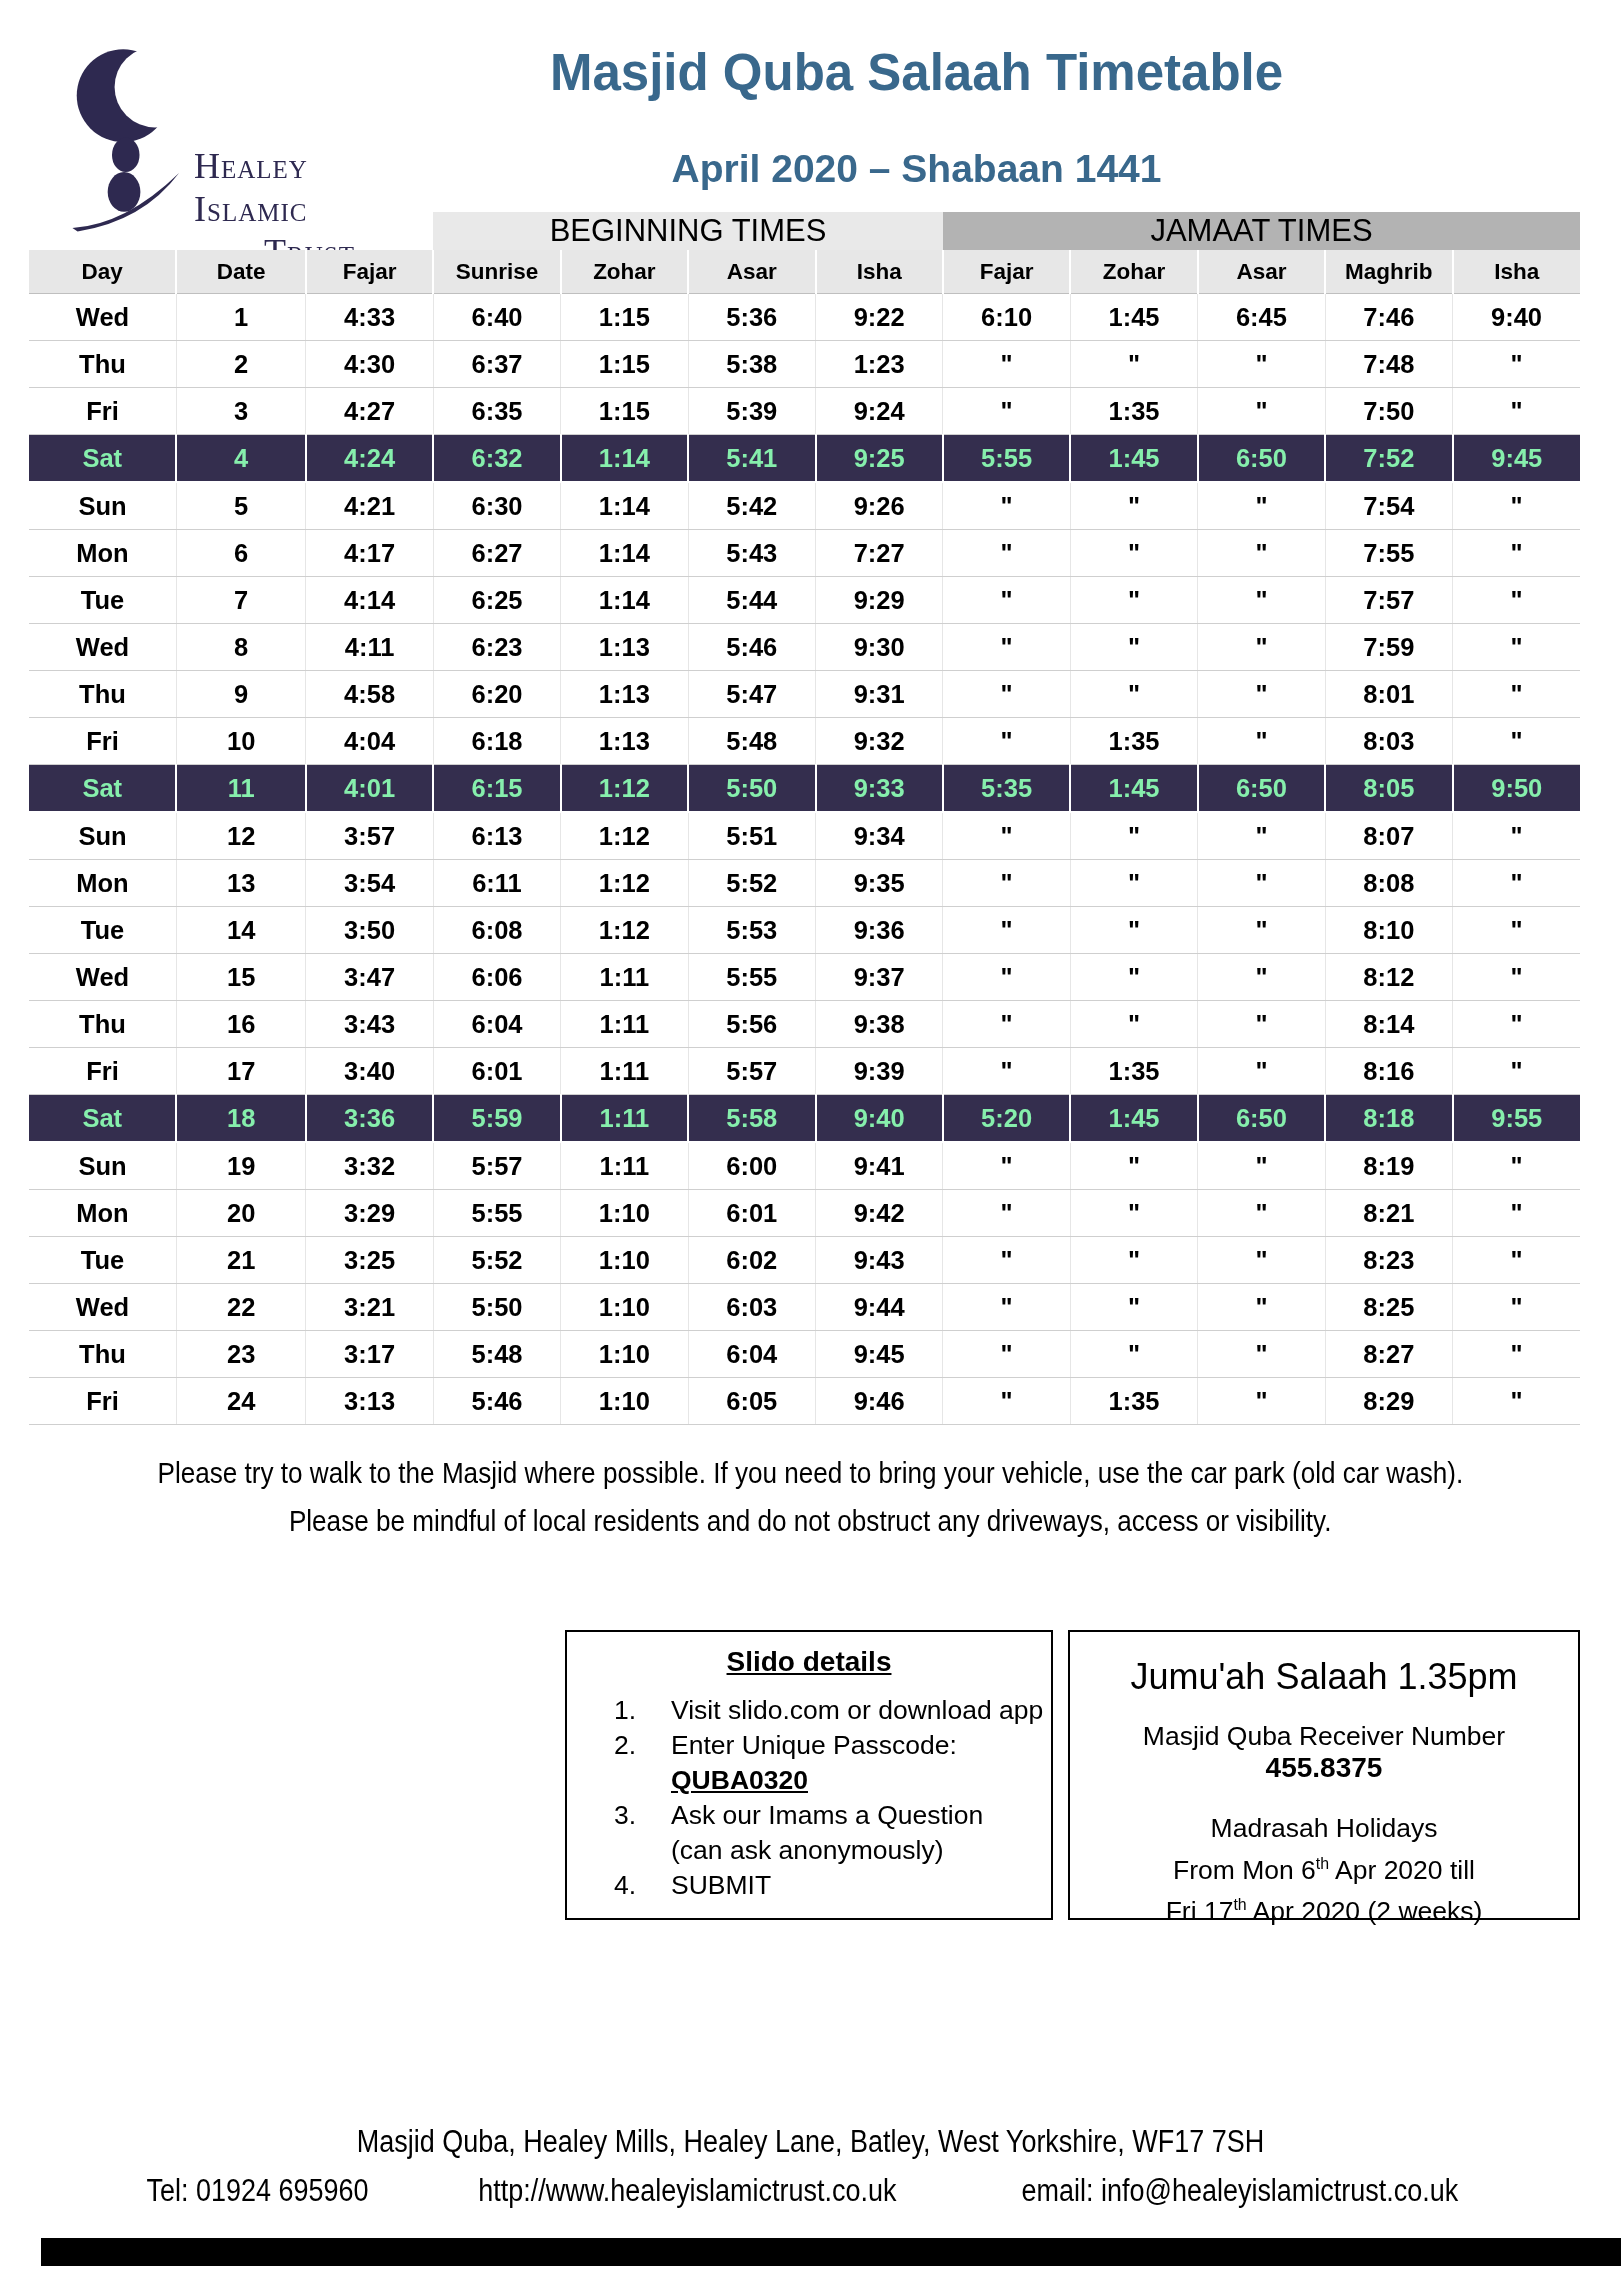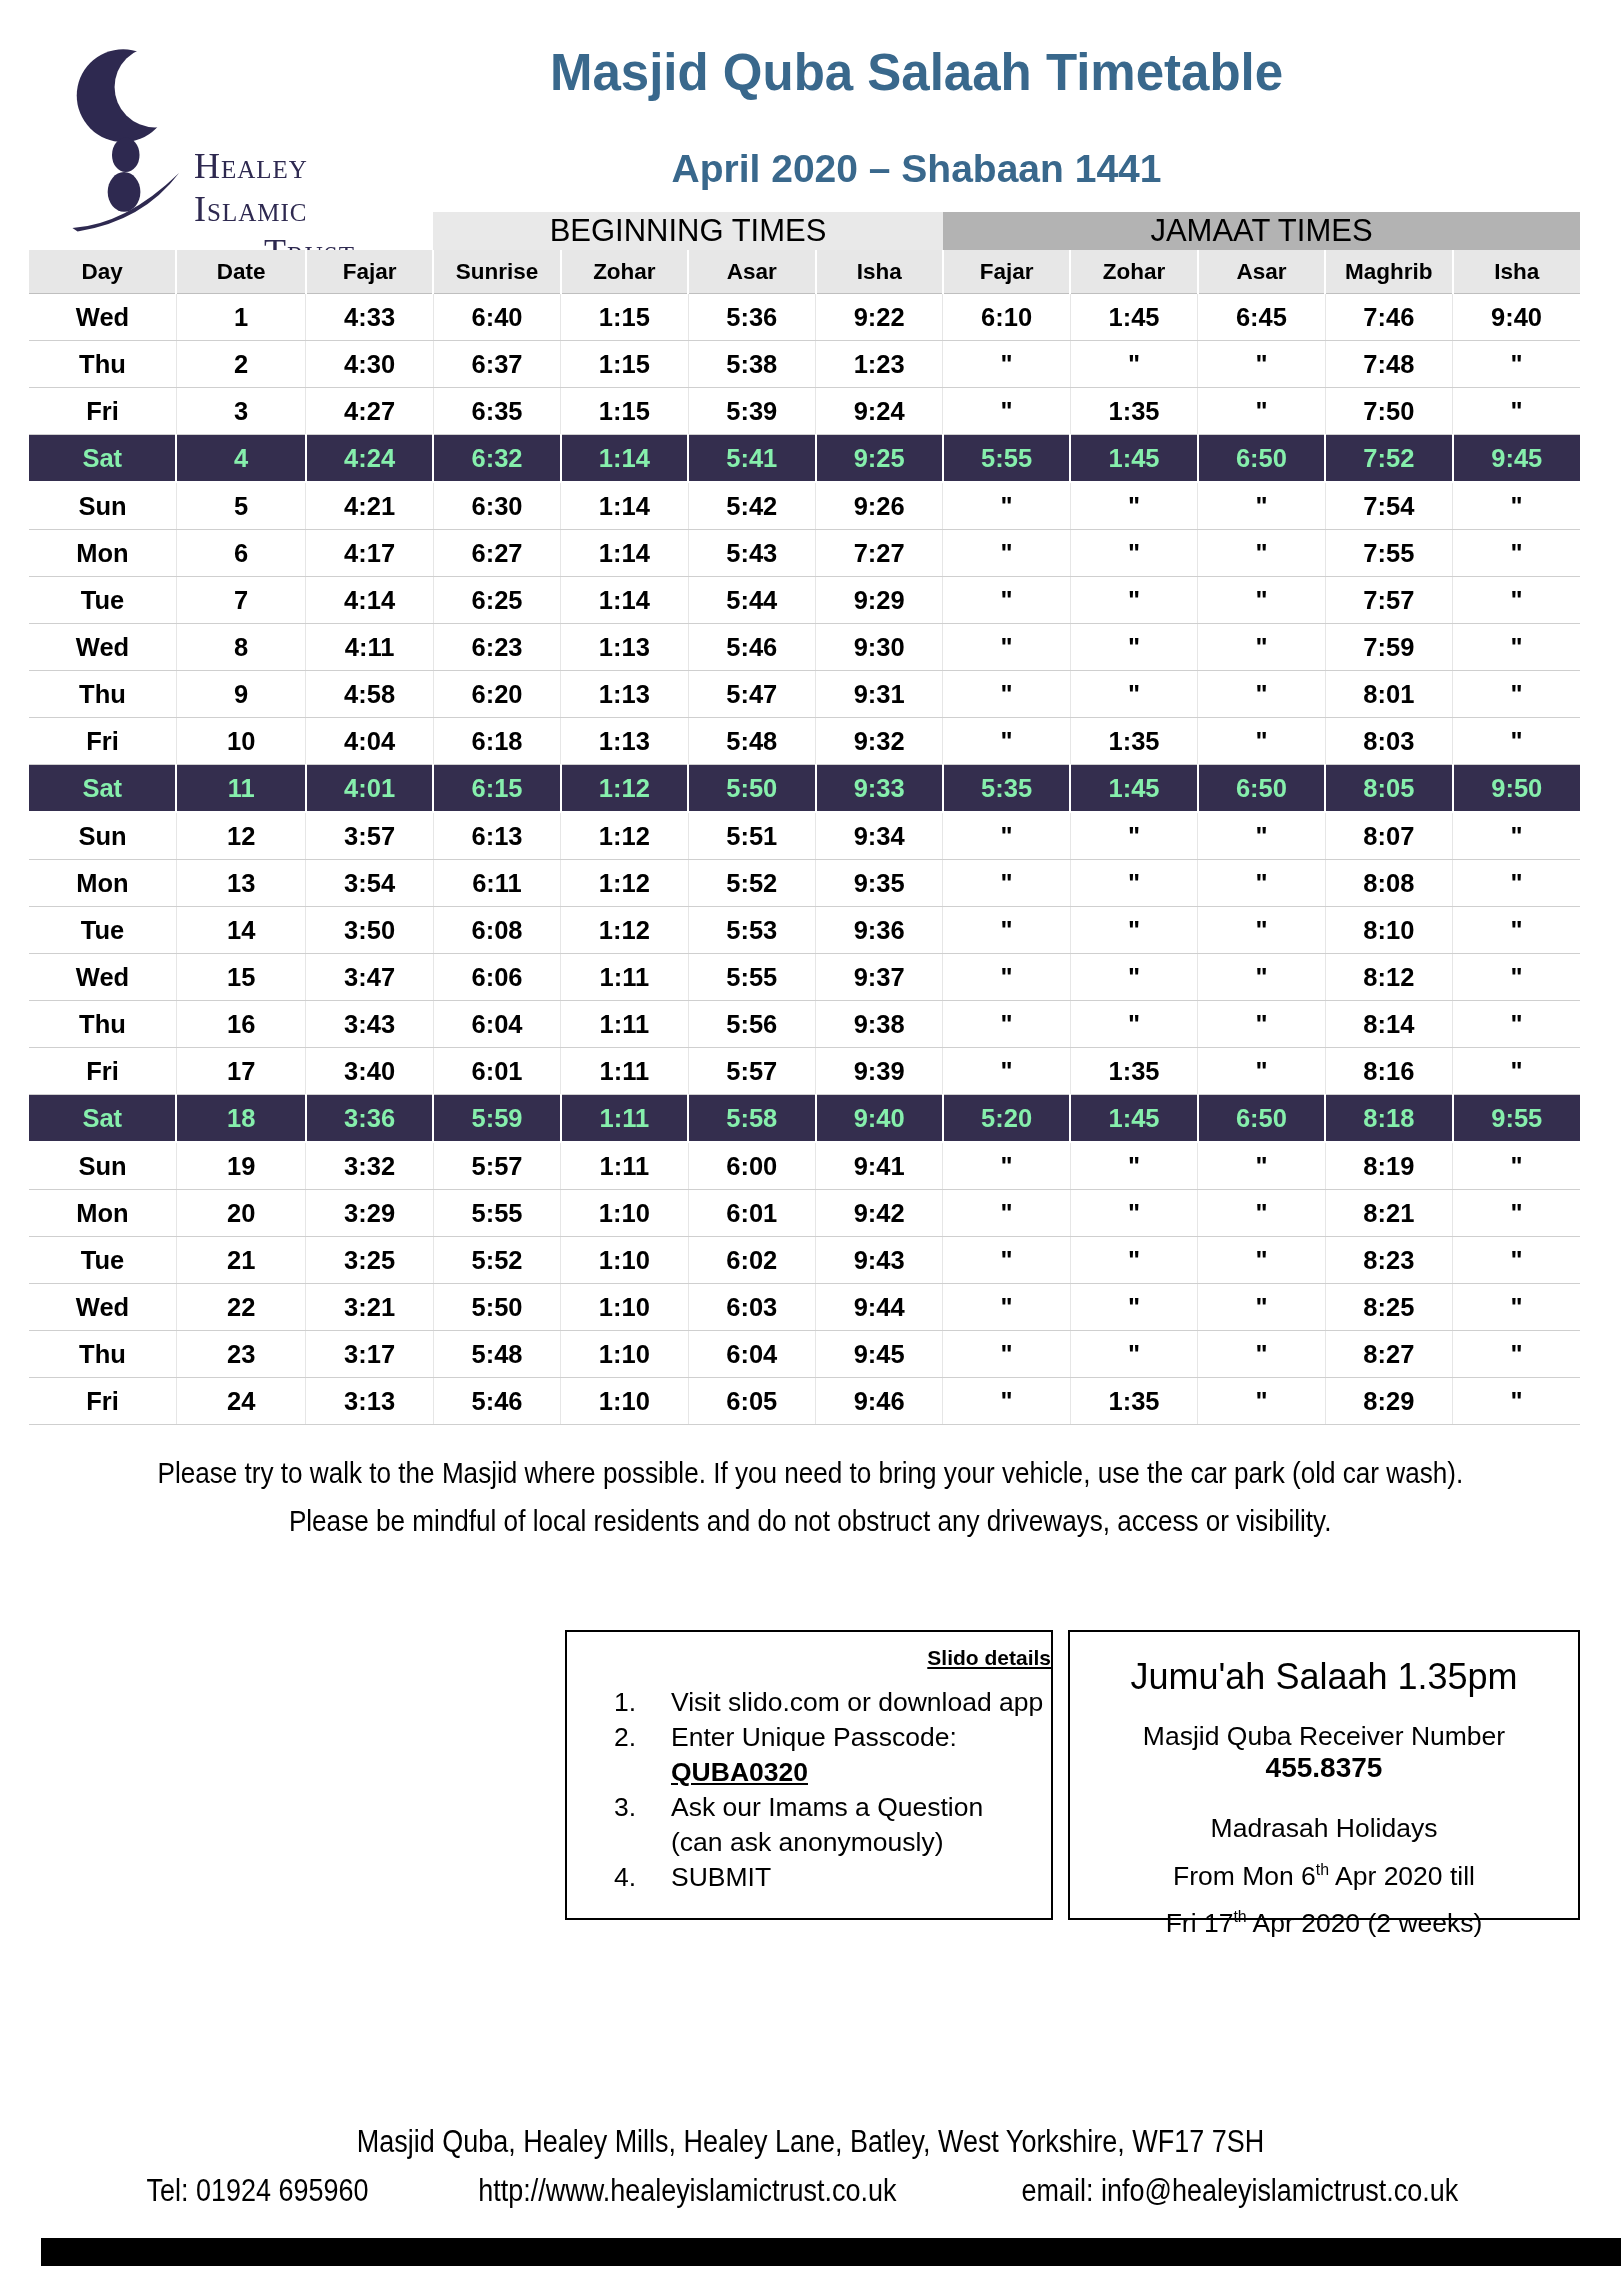--- a/index.html
+++ b/index.html
@@ -49,29 +49,29 @@
   .note { position:absolute; left:0; top:1449px; width:1621px; text-align:center;
           font-size:30px; line-height:48px; }
   .cond { display:inline-block; transform:scaleX(0.87); transform-origin:center; white-space:nowrap; }
   
   .box { position:absolute; top:1630px; height:290px; border:2.9px solid #000;
          box-sizing:border-box; background:#fff; }
   .box1 { left:47px;  width:502px; text-align:center; font-size:28px; line-height:39px; padding-top:31px; }
   .box2 { left:565px; width:488px; font-size:26.5px; }
   .box3 { left:1068px; width:512px; text-align:center; font-size:26.5px; padding-top:23.5px; }
   .box1 .gap { height:13.7px; }
-  .box2 .slido-title { text-align:right; font-weight:bold; text-decoration:underline;
-                       font-size:21px; margin-top:13.7px; margin-bottom:15.7px; }
+  .box2 .slido-title { text-align:center; font-weight:bold; text-decoration:underline;
+                       font-size:28px; margin-top:13.7px; margin-bottom:15.7px; }
   .sl-item { margin-left:47px; line-height:35px; display:flex; }
   .sl-num  { width:57px; flex:0 0 57px; }
   .sl-body { flex:1; }
   .sl-bold { font-weight:bold; text-decoration:underline; }
   .box3 .j-title { font-size:36px; margin-bottom:23.5px; }
   .box3 .receiver-num { font-weight:bold; font-size:28px; margin-bottom:25.5px; }
-  .box3 .hol { line-height:36px;margin-top:6px; }
+  .box3 .hol { line-height:36px; }
   sup { font-size:60%; }
   
   .footer { position:absolute; left:0; top:2117px; width:1621px; text-align:center;
             font-size:31px; line-height:49px; }
   .footer .row2 span { margin:0 26.5px; }
   .black-bar { position:absolute; left:41px; top:2238px; width:1580px; height:28px; background:#000; }
 </style>
 </head>
 <body>
 

